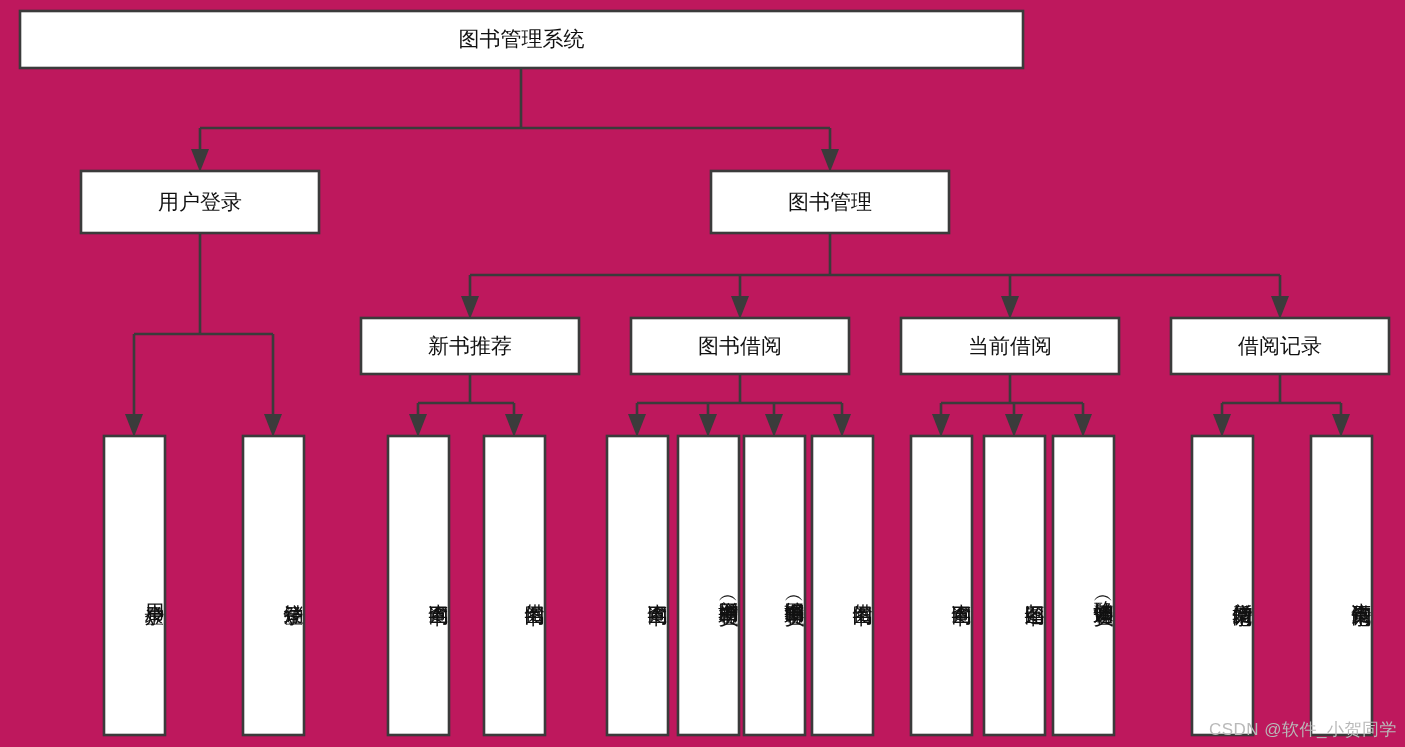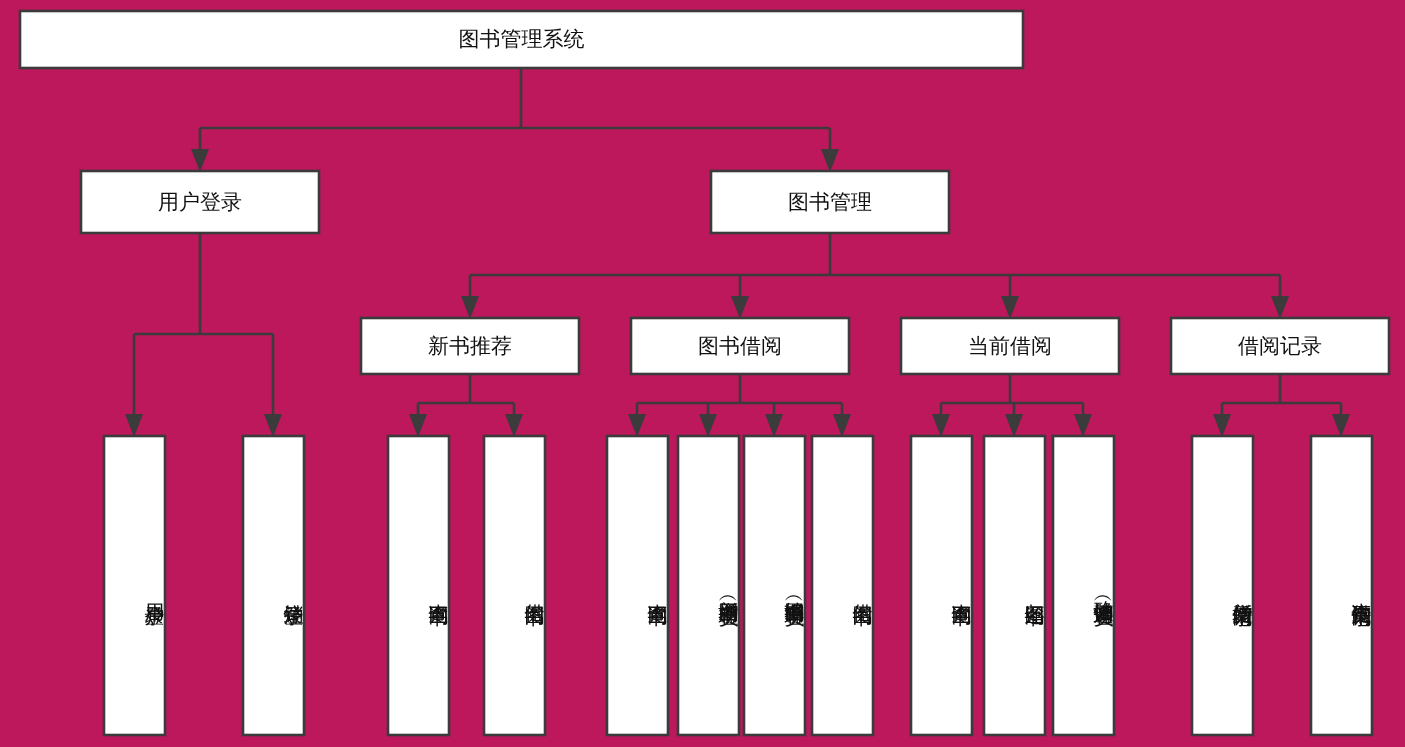--- a/index.html
+++ b/index.html
@@ -265,13 +265,14 @@
       <div class="node-label-v" style="left: 678px; top: 452px; width: 61px; height: 275px;">新增图书（管理员）</div>
       <div class="node-label-v" style="left: 744px; top: 452px; width: 61px; height: 275px;">编辑图书（管理员）</div>
       <div class="node-label-v" style="left: 812px; top: 452px; width: 61px; height: 275px;">借阅图书</div>
       <div class="node-label-v" style="left: 911px; top: 452px; width: 61px; height: 275px;">查询图书</div>
       <div class="node-label-v" style="left: 984px; top: 452px; width: 61px; height: 275px;">归还图书</div>
       <div class="node-label-v" style="left: 1053px; top: 452px; width: 61px; height: 275px;">确认归还（管理员）</div>
       <div class="node-label-v" style="left: 1192px; top: 452px; width: 61px; height: 275px;">新增借阅记录</div>
       <div class="node-label-v" style="left: 1311px; top: 452px; width: 61px; height: 275px;">查询借阅记录</div>
     </div>
 
+  <div class="watermark">CSDN @软件_小贺同学</div>
 </div>
 
 </body></html>

